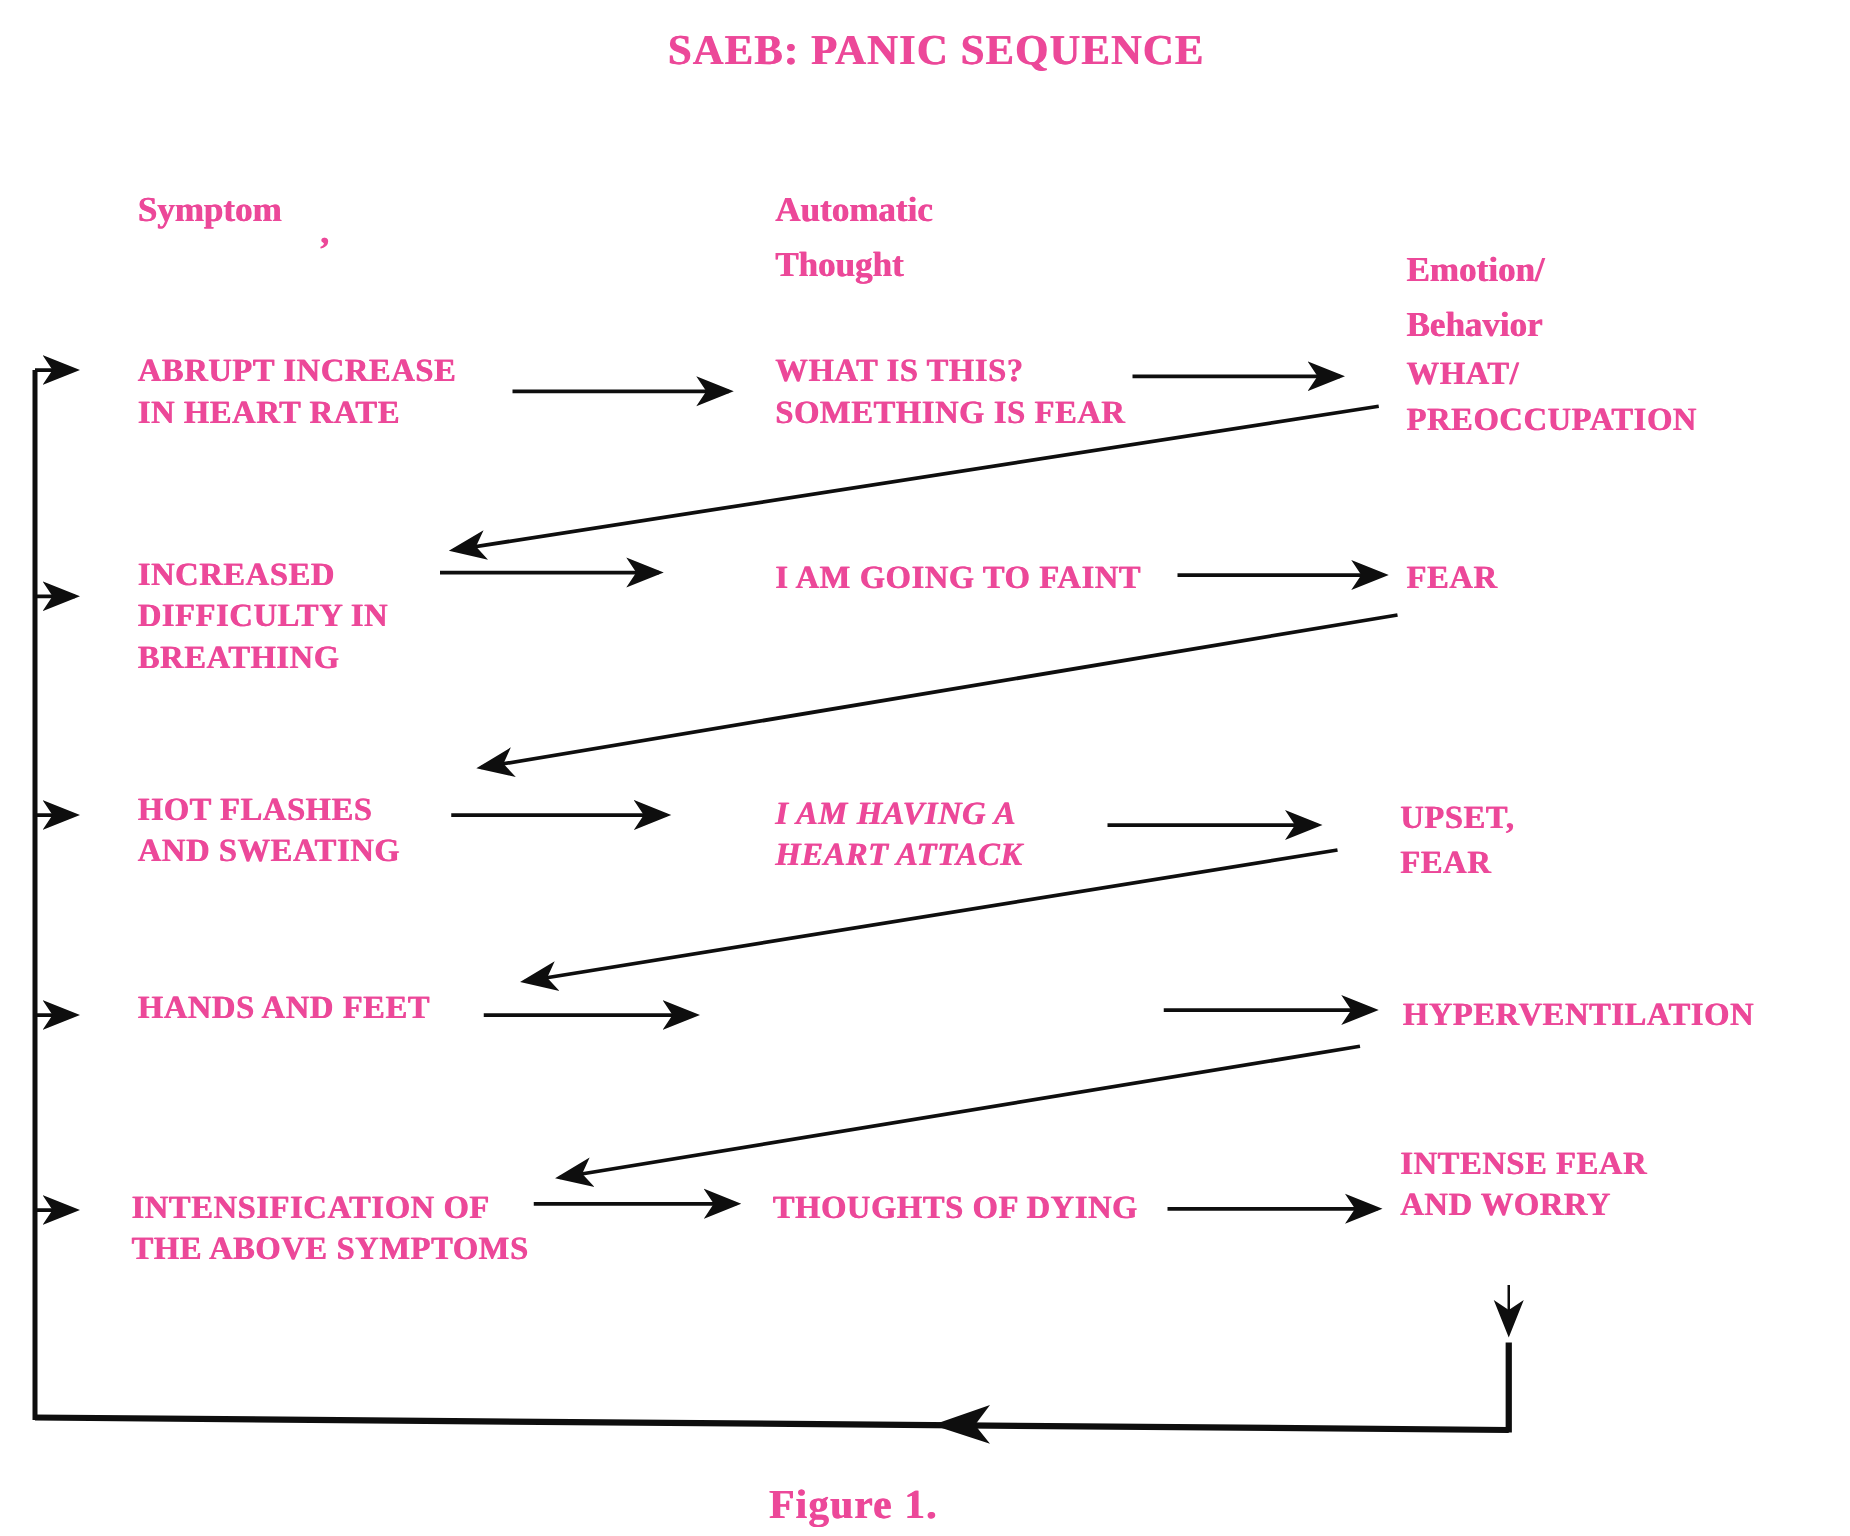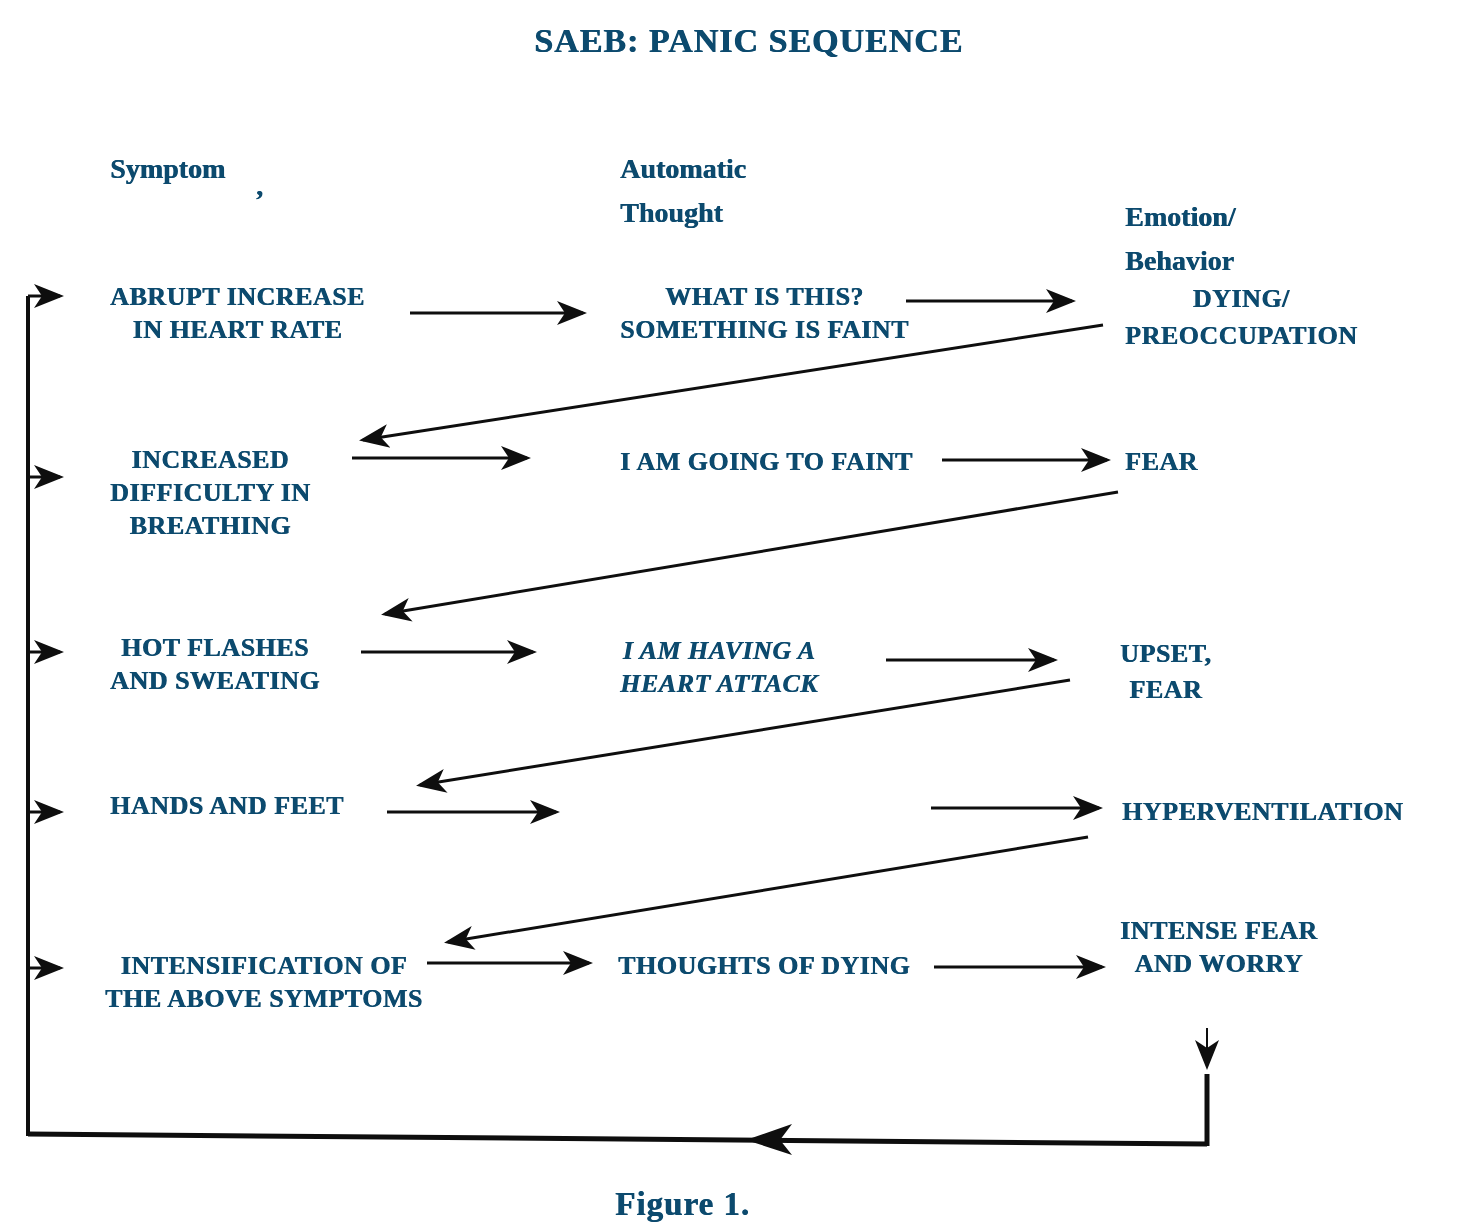--- a/index.html
+++ b/index.html
@@ -1,35 +1,35 @@
 <!DOCTYPE html>
 <html><head>
 <meta charset="utf-8">
 <style>
   html,body { margin:0; padding:0; background:#ffffff; }
   .canvas {
     position:relative;
     width:1480px; height:1229px;
     background:#ffffff;
-    color:#0c4a6e;
+    color:#ec4899;
     font-family:"Liberation Serif","DejaVu Serif",serif;
     overflow:hidden;
   }
   .abs { position:absolute; }
   .title {
     font-size:34px; font-weight:700; letter-spacing:1px;
     white-space:nowrap; text-shadow:0.7px 0 0 currentColor;
   }
   .hdr {
     font-size:28px; font-weight:700; line-height:44px;
     white-space:nowrap; text-shadow:0.6px 0 0 currentColor;
   }
   .cell {
     font-size:26px; font-weight:700; line-height:33px; letter-spacing:0.5px;
-    white-space:nowrap; text-shadow:0.6px 0 0 currentColor;text-align:center;
+    white-space:nowrap; text-shadow:0.6px 0 0 currentColor;
   }
   .caption {
     font-size:33px; font-weight:700; letter-spacing:1px;
     white-space:nowrap; text-shadow:0.7px 0 0 currentColor;
   }
   svg.overlay { position:absolute; left:0; top:0; }
   .ink { stroke:#0e0e0e; fill:none; }
   .w2 { stroke-width:2; }
   .w3 { stroke-width:3; }
   .w4 { stroke-width:4; }
@@ -92,24 +92,24 @@
     <div>Emotion/</div>
     <div>Behavior</div>
   </div>
 
   <div class="abs cell" style="left:110px; top:280px;">
     <div>ABRUPT INCREASE</div>
     <div>IN HEART RATE</div>
   </div>
   <div class="abs cell" style="left:620px; top:280px;">
     <div>WHAT IS THIS?</div>
-    <div>SOMETHING IS FAINT</div>
+    <div>SOMETHING IS FEAR</div>
   </div>
   <div class="abs cell" style="left:1125px; top:280px; line-height:37px;">
-    <div>DYING/</div>
+    <div>WHAT/</div>
     <div>PREOCCUPATION</div>
   </div>
 
   <div class="abs cell" style="left:110px; top:443px;">
     <div>INCREASED</div>
     <div>DIFFICULTY IN</div>
     <div>BREATHING</div>
   </div>
   <div class="abs cell" style="left:620px; top:445px;">
     <div>I AM GOING TO FAINT</div>

